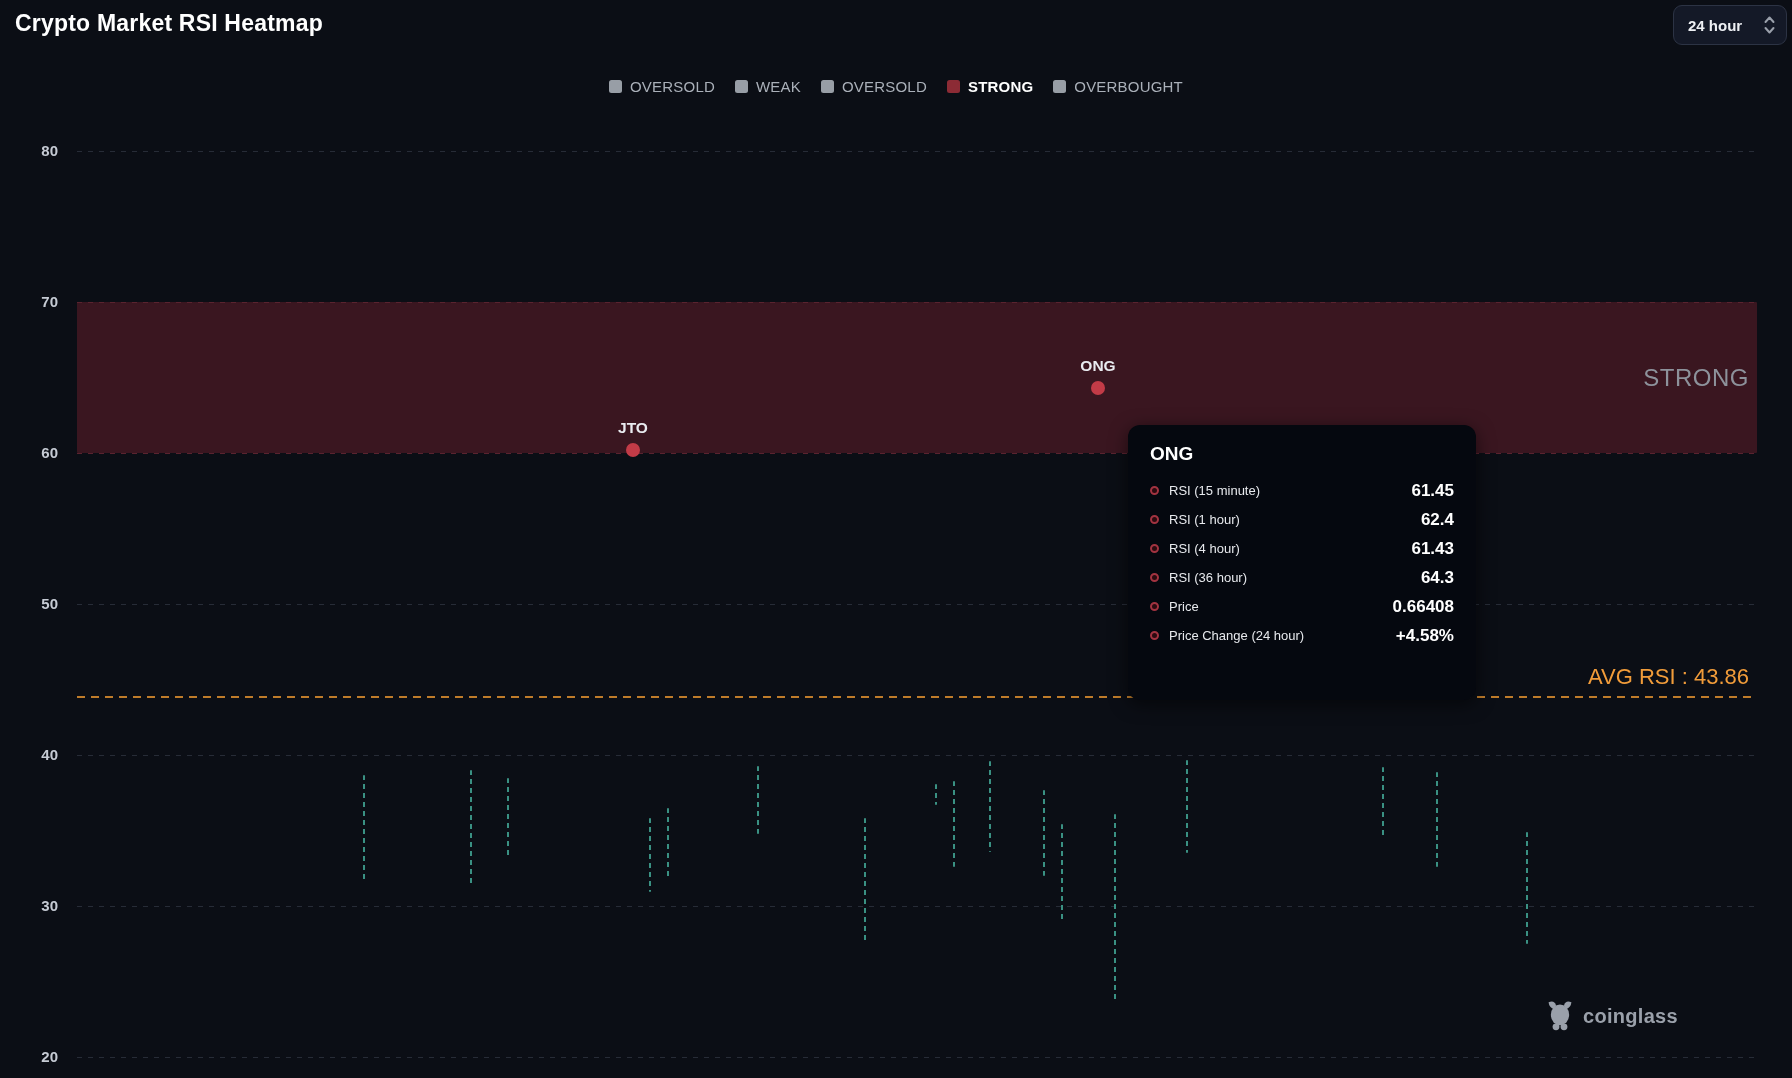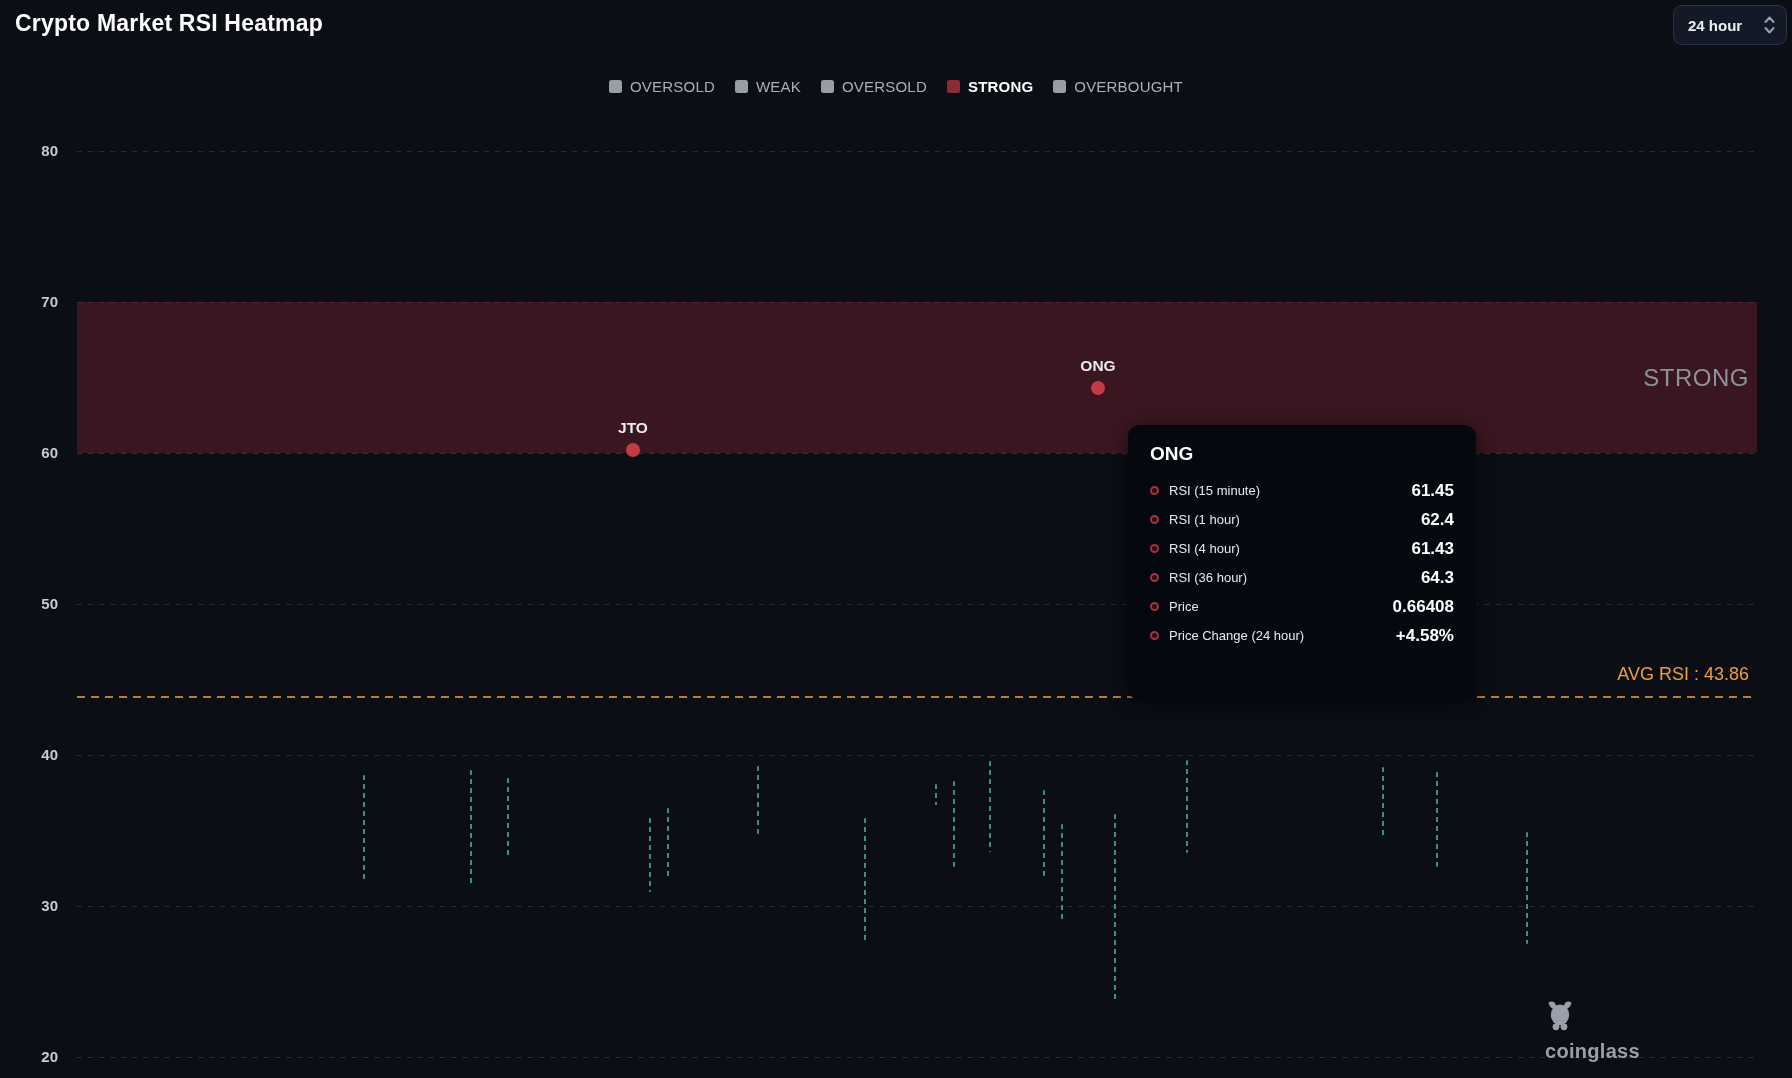--- a/index.html
+++ b/index.html
@@ -30,41 +30,41 @@
   .y-tick{position:absolute;width:44px;text-align:right;font-size:15px;
           font-weight:600;color:#c6cbd4;}
   .gridline{position:absolute;height:1px;
             background:repeating-linear-gradient(90deg,#272c37 0 5px,transparent 5px 11px);}
   .band{position:absolute;border-radius:1px;}
   .band-edge{position:absolute;height:1px;
              background:repeating-linear-gradient(90deg,#5a232f 0 5px,transparent 5px 11px);}
   .band-label{position:absolute;font-size:24px;color:#8d929b;letter-spacing:.5px;}
   .avg-line{position:absolute;height:2px;
             background:repeating-linear-gradient(90deg,#bf7c2a 0 8px,transparent 8px 14px);}
-  .avg-label{position:absolute;font-size:18px;font-weight:400;color:#f19c3a;
+  .avg-label{position:absolute;font-size:22px;font-weight:400;color:#f19c3a;
              text-align:right;}
   .range-line{position:absolute;width:2px;border-radius:1px;}
   .dot{position:absolute;width:14px;height:14px;border-radius:50%;cursor:pointer;}
   .dot-label{position:absolute;width:90px;text-align:center;font-size:15.5px;
              font-weight:700;color:#e9ebf0;}
 
   
   .tooltip{position:absolute;left:1128px;top:425px;width:348px;height:275px;
            background:#05080f;border-radius:12px;box-sizing:border-box;
            padding:18px 22px;z-index:10;box-shadow:0 4px 18px rgba(0,0,0,.55);}
   .tooltip-title{font-size:19px;font-weight:700;color:#ffffff;margin-bottom:11px;}
   .t-row{display:flex;align-items:center;height:29px;}
   .t-bullet{width:9px;height:9px;border-radius:50%;border:2px solid #a23340;
             background:#2a0a10;margin-right:10px;flex:0 0 auto;box-sizing:border-box;}
   .t-label{font-size:13px;color:#e7e9ed;}
   .t-value{margin-left:auto;font-size:17px;font-weight:700;color:#ffffff;}
 
   
   .watermark{position:absolute;left:1545px;top:1000px;display:flex;
-             align-items:flex-start;gap:8px;flex-direction:column;}
+             align-items:center;gap:8px;}
   .watermark span{font-size:20px;font-weight:700;color:#9aa0aa;letter-spacing:.3px;}
 </style>
 </head>
 <body>
 
 <div id="app">
 
   <h1 class="page-title">Crypto Market RSI Heatmap</h1>
 
   <div class="tf-select">

